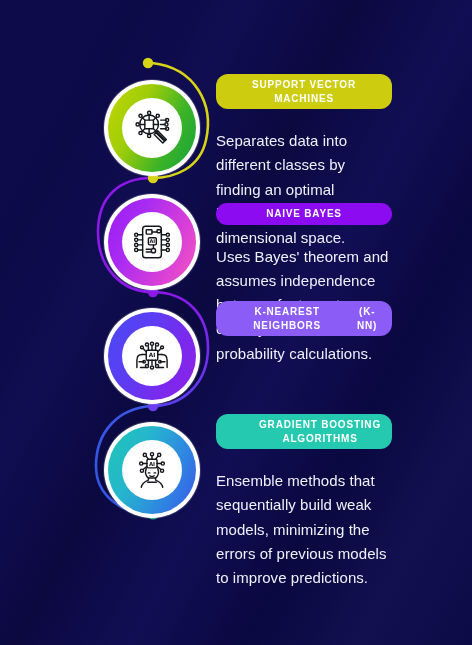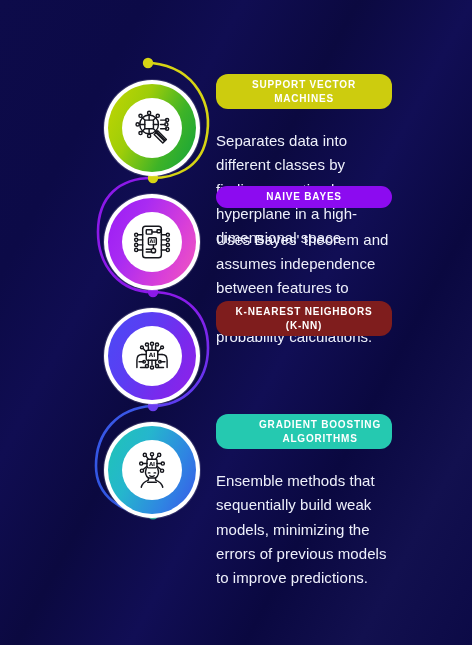--- a/index.html
+++ b/index.html
@@ -184,21 +184,21 @@
         <circle cx="10" cy="43" r="2.2"></circle>
         <path d="M45 22 h6 M45 29 h6 M45 36 h6 M45 43 h6"></path>
         <circle cx="54" cy="22" r="2.2"></circle>
         <circle cx="54" cy="29" r="2.2"></circle>
         <circle cx="54" cy="36" r="2.2"></circle>
         <circle cx="54" cy="43" r="2.2"></circle>
       </svg>
     </div>
   </div>
   <div class="content" style="left:216px; top:186px;">
-    <div class="pill" style="background:#8c0bf0;">
+    <div class="pill" style="background:#8c0bf0;margin-top:17px;">
       <span>NAIVE BAYES</span>
     </div>
     <div class="desc">Uses Bayes' theorem and assumes independence between features to classify into based on probability calculations.</div>
   </div>
 
   <div class="circle-wrap" style="left:104px; top:308px;">
     <div class="ring-outer"></div>
     <div class="ring-grad" style="background:linear-gradient(115deg,#4b4af5 0%,#5a3ef3 35%,#7a29ed 70%,#9121e8 100%);"></div>
     <div class="ring-inner">
       <svg width="46" height="46" viewBox="0 0 64 64" fill="none" stroke="#15161c" stroke-width="2" stroke-linecap="round" stroke-linejoin="round">
@@ -217,21 +217,21 @@
         <path d="M14 40 h6 M44 40 h6"></path>
         <circle cx="21" cy="40" r="1.8"></circle>
         <circle cx="43" cy="40" r="1.8"></circle>
         <path d="M20 22 l4 4 M44 22 l-4 4"></path>
         <circle cx="18" cy="20" r="2"></circle>
         <circle cx="46" cy="20" r="2"></circle>
       </svg>
     </div>
   </div>
   <div class="content" style="left:216px; top:301px;">
-    <div class="pill two-line" style="background:#7f1d1d; flex-direction:column;">
+    <div class="pill two-line" style="background:#8b5cf6; flex-direction:row;">
       <span>K-NEAREST NEIGHBORS</span>
       <span>(K-NN)</span>
     </div>
   </div>
 
   <div class="circle-wrap" style="left:104px; top:422px;">
     <div class="ring-outer"></div>
     <div class="ring-grad" style="background:linear-gradient(115deg,#1fc5b5 0%,#25b6cd 35%,#2f85e2 70%,#3a57e8 100%);"></div>
     <div class="ring-inner">
       <svg width="46" height="46" viewBox="0 0 64 64" fill="none" stroke="#15161c" stroke-width="2" stroke-linecap="round" stroke-linejoin="round">

